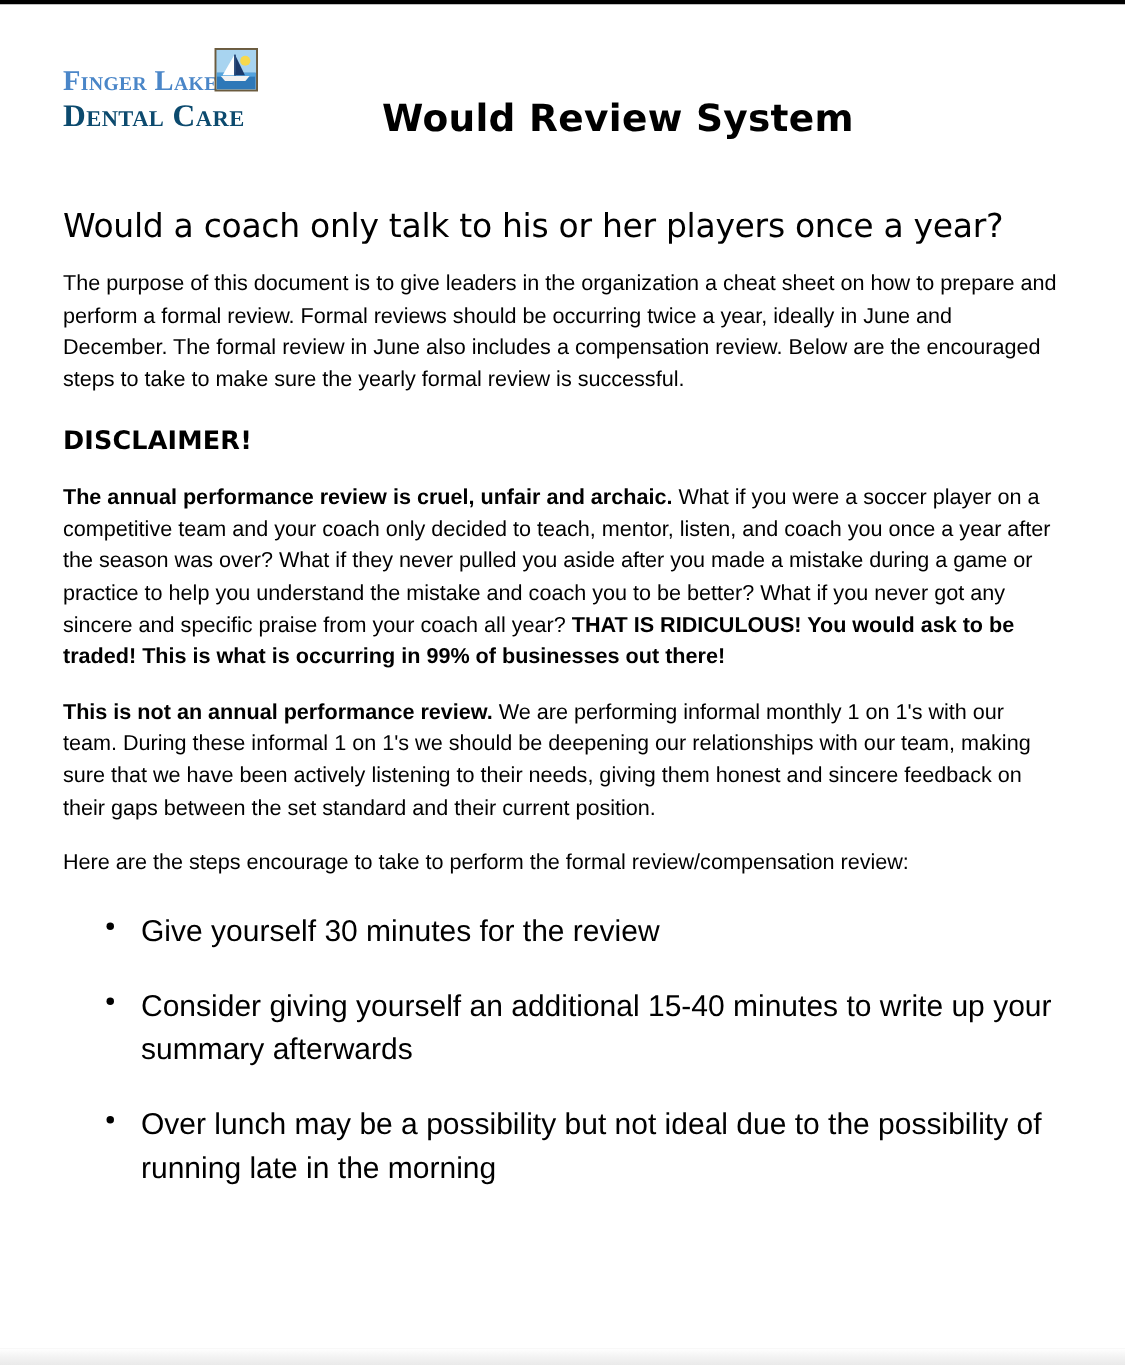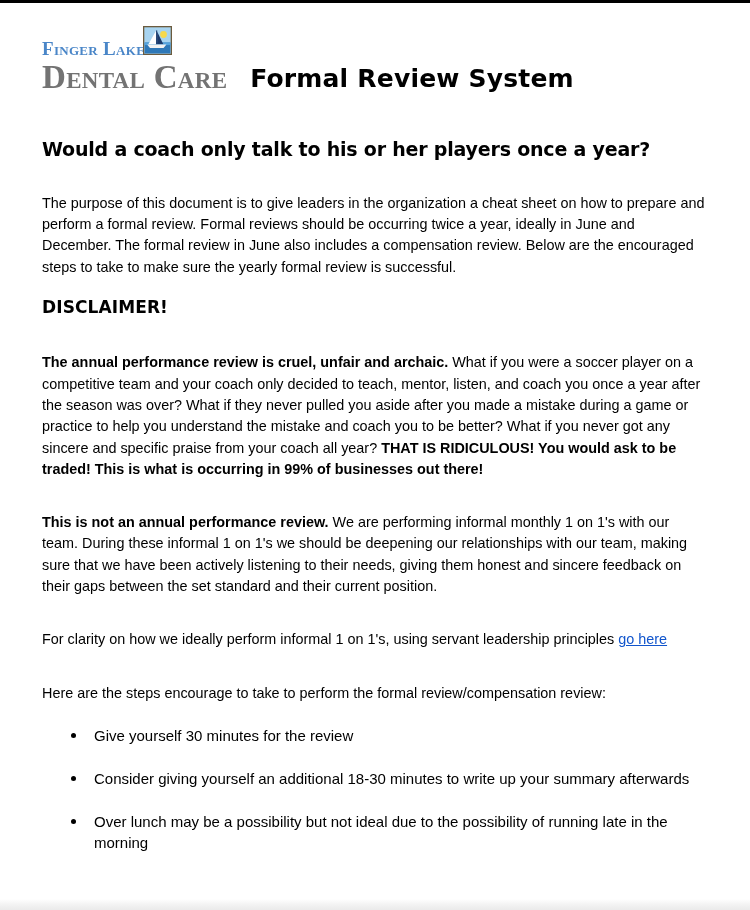--- a/index.html
+++ b/index.html
@@ -59,23 +59,23 @@
     font-size: 19px;
     letter-spacing: 0.3px;
     color: #4a86c8;
     display: block;
     white-space: nowrap;
   }
   .logo-line2 {
     font-family: "Liberation Serif", serif;
     font-variant: small-caps;
     font-weight: 700;
-    font-size: 33px;
+    font-size: 21px;
     letter-spacing: 0.3px;
-    color: #737373;
+    color: #0c4a6e;
     display: block;
     white-space: nowrap;
     margin-top: 3px;
   }
   .logo-mark {
     position: absolute;
     left: 101px;
     top: -13px;
     width: 29px;
     height: 29px;
@@ -89,33 +89,33 @@
     font-size: 25px;
     letter-spacing: 0.2px;
     color: #000000;
     padding-right: 58px;
     padding-top: 24px;
   }
 
   
   .h1 {
     font-family: "DejaVu Sans", sans-serif;
-    font-weight: 700;
-    font-size: 19px;
+    font-weight: 400;
+    font-size: 22px;
     line-height: 1.15;
     margin: 48px 0 0 0;
     letter-spacing: -0.2px;
   }
   p.body, .step, .h2 {
     font-size: 14.4px;
     line-height: 1.48;
     margin: 0;
   }
   p.body {
-    margin-top: 32px;
+    margin-top: 15px;
   }
   .h2 {
     font-family: "DejaVu Sans", sans-serif;
     font-weight: 700;
     font-size: 17px;
     margin-top: 17px;
     letter-spacing: 0.1px;
   }
   .step {
     font-weight: 700;
@@ -130,21 +130,21 @@
 
   
   ul.bullets {
     list-style: none;
     margin: 0;
     padding: 0;
   }
   ul.bullets li {
     position: relative;
     padding-left: 52px;
-    font-size: 15px;
+    font-size: 20px;
     line-height: 1.45;
     margin-top: 21px;
   }
   ul.bullets li .dot {
     position: absolute;
     left: 29px;
     top: 8px;
     width: 5px;
     height: 5px;
     border-radius: 50%;
@@ -190,40 +190,39 @@
           <rect x="1.6" y="16.5" width="25.8" height="10.9" fill="#2e78b8"></rect>
           <rect x="1.6" y="16.5" width="25.8" height="2.6" fill="#54a3dd"></rect>
           <path d="M13.2 4.6 L13.2 18.2 L5.4 18.2 Z" fill="#ffffff"></path>
           <path d="M14.1 5.4 L14.1 18.2 L20.3 18.2 Z" fill="#1b3a6b"></path>
           <rect x="13.1" y="4.4" width="1.1" height="14" fill="#1b3a6b"></rect>
           <path d="M4.2 18.6 L23.4 18.6 L20.6 22.0 L7.0 22.0 Z" fill="#f2f2f2"></path>
         </svg>
       </span>
     </div>
 
-    <div class="doc-title">Formal Review System</div>
+    <div class="doc-title">Would Review System</div>
   </div>
 
   <h1 class="h1">Would a coach only talk to his or her players once a year?</h1>
 
   <p class="body">The purpose of this document is to give leaders in the organization a cheat sheet on how to prepare and perform a formal review. Formal reviews should be occurring twice a year, ideally in June and December. The formal review in June also includes a compensation review. Below are the encouraged steps to take to make sure the yearly formal review is successful.</p>
 
   <div class="h2">DISCLAIMER!</div>
 
   <p class="body"><b>The annual performance review is cruel, unfair and archaic.</b><span> What if you were a soccer player on a competitive team and your coach only decided to teach, mentor, listen, and coach you once a year after the season was over? What if they never pulled you aside after you made a mistake during a game or practice to help you understand the mistake and coach you to be better? What if you never got any sincere and specific praise from your coach all year? </span><b>THAT IS RIDICULOUS! You would ask to be traded! This is what is occurring in 99% of businesses out there!</b></p>
 
   <p class="body"><b>This is not an annual performance review.</b><span> We are performing informal monthly 1 on 1's with our team. During these informal 1 on 1's we should be deepening our relationships with our team, making sure that we have been actively listening to their needs, giving them honest and sincere feedback on their gaps between the set standard and their current position.</span></p>
 
-  <p class="body"><span>For clarity on how we ideally perform informal 1 on 1's, using servant leadership principles </span><a class="link" href="#">go here</a></p>
 
   <p class="body">Here are the steps encourage to take to perform the formal review/compensation review:</p>
 
 
   <ul class="bullets">
     <li><span class="dot"></span><span>Give yourself 30 minutes for the review</span></li>
-    <li><span class="dot"></span><span>Consider giving yourself an additional 18-30 minutes to write up your summary afterwards</span></li>
+    <li><span class="dot"></span><span>Consider giving yourself an additional 15-40 minutes to write up your summary afterwards</span></li>
     <li><span class="dot"></span><span>Over lunch may be a possibility but not ideal due to the possibility of running late in the morning</span></li>
   </ul>
 
 </div>
 
 <div class="bottom-line"></div>
 <div class="bottom-band"></div>
 
 </body></html>

